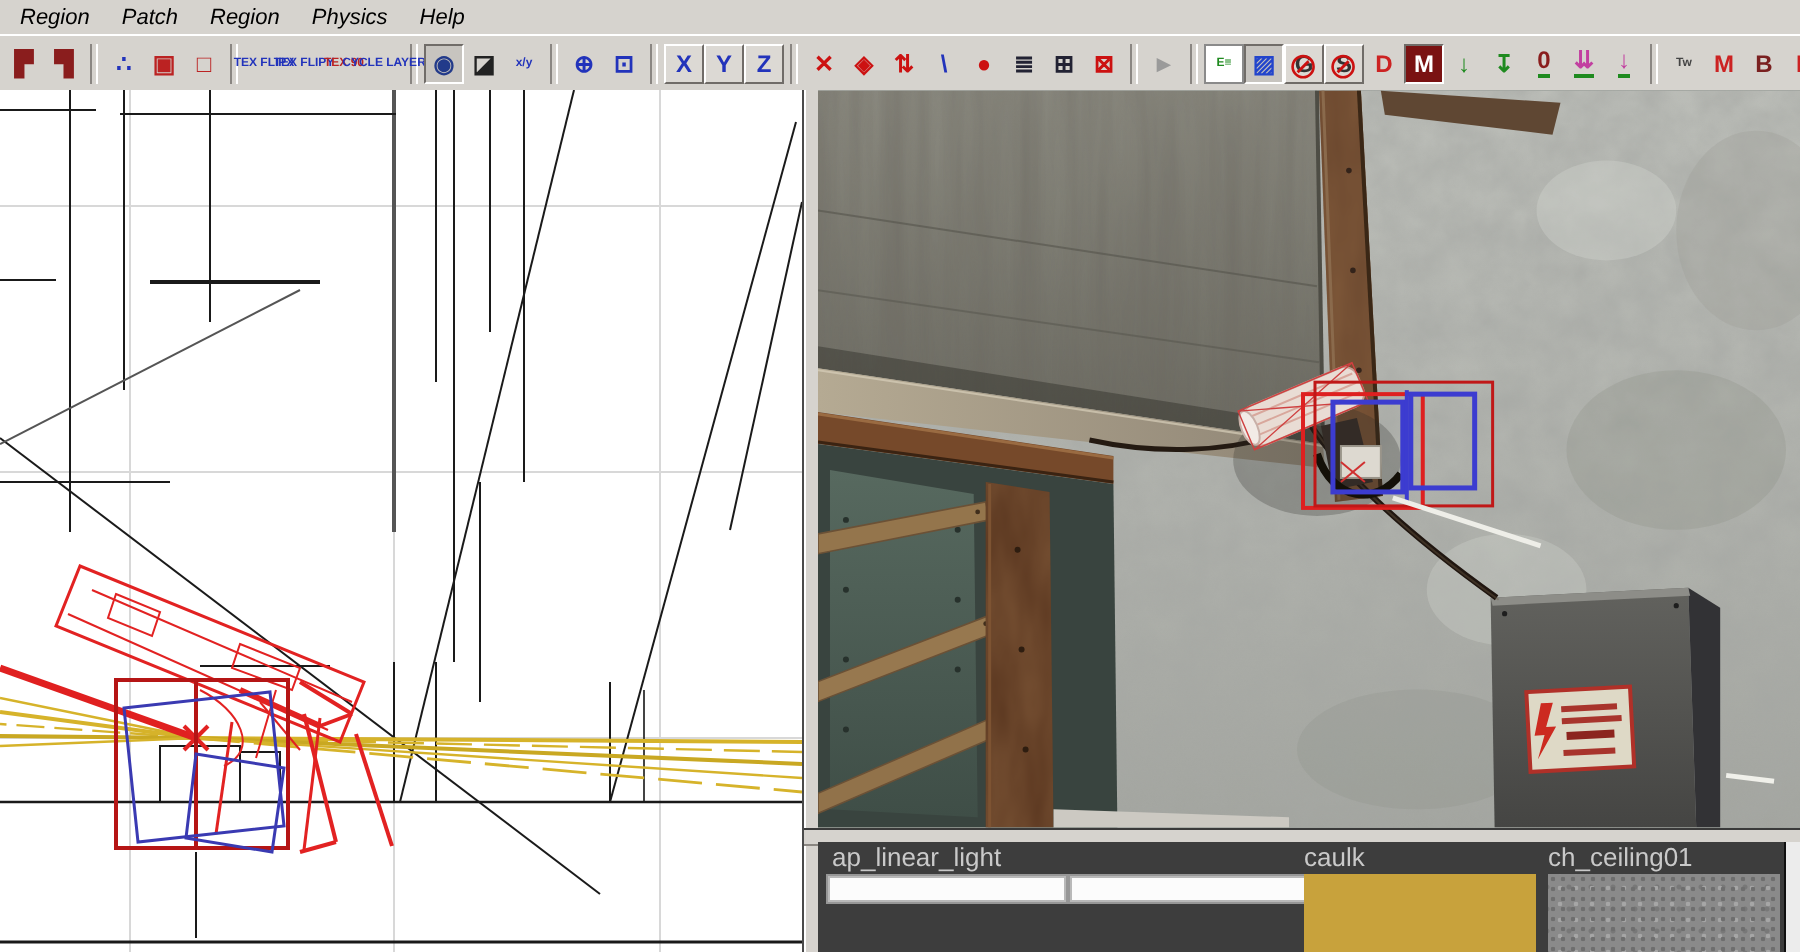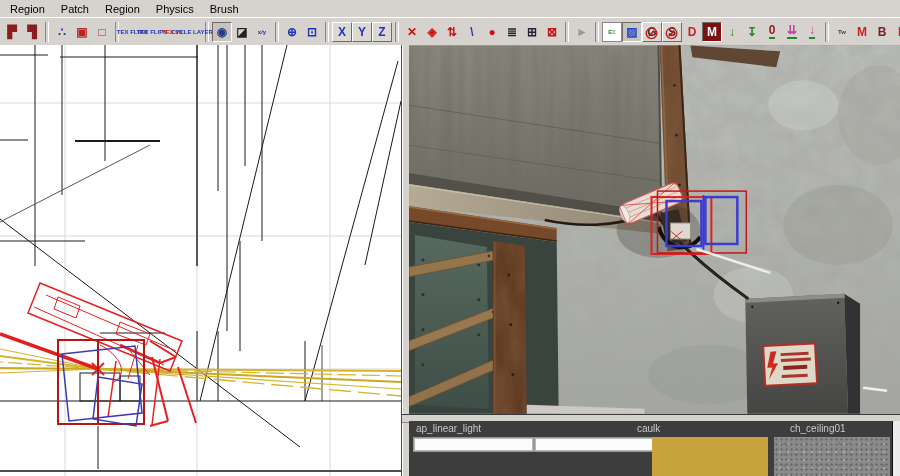--- a/index.html
+++ b/index.html
@@ -4,21 +4,21 @@
 <style>
   html,body{margin:0;padding:0;}
   body{
     width:900px;height:476px;overflow:hidden;position:relative;
     background:#d6d3ce;font-family:"Liberation Sans",sans-serif;
     -webkit-font-smoothing:antialiased;
   }
   
   .menubar{height:17px;display:flex;align-items:center;padding-left:2px;
     background:#d6d3ce;font-size:11px;color:#000;}
-  .menu-item{padding:1px 8px;cursor:default;}
+  .menu-item{padding:1px 8px;cursor:default;font-style:italic;}
   
   .toolbar{height:27px;display:flex;align-items:center;background:#d6d3ce;
     border-top:1px solid #ffffff;border-bottom:1px solid #9a9691;
     padding-left:2px;white-space:nowrap;overflow:hidden;}
   .tb-btn{width:20px;height:20px;flex:0 0 auto;display:inline-flex;
     align-items:center;justify-content:center;position:relative;
     font-size:12px;font-weight:bold;border:1px solid transparent;
     box-sizing:border-box;background:transparent;}
   .tb-btn.framed{border-color:#ffffff #706c68 #706c68 #ffffff;background:#dcd9d4;}
   .tb-btn.pressed{border-color:#706c68 #ffffff #ffffff #706c68;background:#c7c4bf;}
@@ -35,46 +35,46 @@
   .view2d{position:absolute;left:0;top:45px;width:401px;height:431px;
     background:#ffffff;border-right:1px solid #4a4a4a;}
   .vsplit{position:absolute;left:402px;top:45px;width:7px;height:431px;
     background:#d6d3ce;border-left:1px solid #ffffff;}
   .view3d{position:absolute;left:409px;top:45px;width:491px;height:369px;background:#9aa09a;}
   .hsplit{position:absolute;left:402px;top:414px;width:498px;height:7px;
     background:#d6d3ce;border-top:1px solid #3a3a3a;border-bottom:1px solid #8a8681;}
   
   .texpanel{position:absolute;left:409px;top:421px;width:491px;height:55px;
     background:#3d3d3d;overflow:hidden;}
-  .tex-label{position:absolute;color:#c9c9c9;font-size:10px;line-height:11px;}
+  .tex-label{position:absolute;color:#c9c9c9;font-size:13px;line-height:11px;}
   .tex-swatch{position:absolute;box-sizing:border-box;}
   .t0-label{left:7px;top:2px;} .t0-swatch{left:4px;top:16px;width:241px;height:15px;}
-  .t1-label{left:228px;top:2px;} .t1-swatch{left:243px;top:16px;width:116px;height:39px;}
-  .t2-label{left:381px;top:2px;text-align:center;} .t2-swatch{left:365px;top:16px;width:116px;height:39px;}
+  .t1-label{left:243px;top:2px;} .t1-swatch{left:243px;top:16px;width:116px;height:39px;}
+  .t2-label{left:365px;top:2px;text-align:center;} .t2-swatch{left:365px;top:16px;width:116px;height:39px;}
   .swatch-light{background:#979797;padding:1px;display:flex;gap:2px;}
   .swatch-light .bar{flex:1;background:#fcfcfc;border:1px solid #b9b9b9;}
   .swatch-concrete{background-color:#8a8a8a;
     background-image:radial-gradient(#6e6e6e 1px,transparent 1.3px),
       radial-gradient(#a6a6a6 1px,transparent 1.3px),
       radial-gradient(#787878 1px,transparent 1.5px);
     background-size:5px 5px,8px 8px,11px 11px;
     background-position:0 0,2px 3px,5px 1px;}
   .tex-scrollbar{position:absolute;right:0;top:0;width:7px;height:55px;
     background:#ececec;border-left:1px solid #101010;}
   svg{display:block;}
 </style>
 </head>
 <body>
 
 <div class="menubar">
     <span class="menu-item">Region</span>
     <span class="menu-item">Patch</span>
     <span class="menu-item">Region</span>
     <span class="menu-item">Physics</span>
-    <span class="menu-item">Brush</span>
+    <span class="menu-item">Help</span>
   </div>
 
 <div class="toolbar">
     <div class="tb-btn">
       <span class="g" style="color: rgb(138, 29, 29);">▛</span>
     </div>
     <div class="tb-btn">
       <span class="g" style="color: rgb(138, 29, 29);">▜</span>
     </div>
     <div class="tb-sep"></div>

